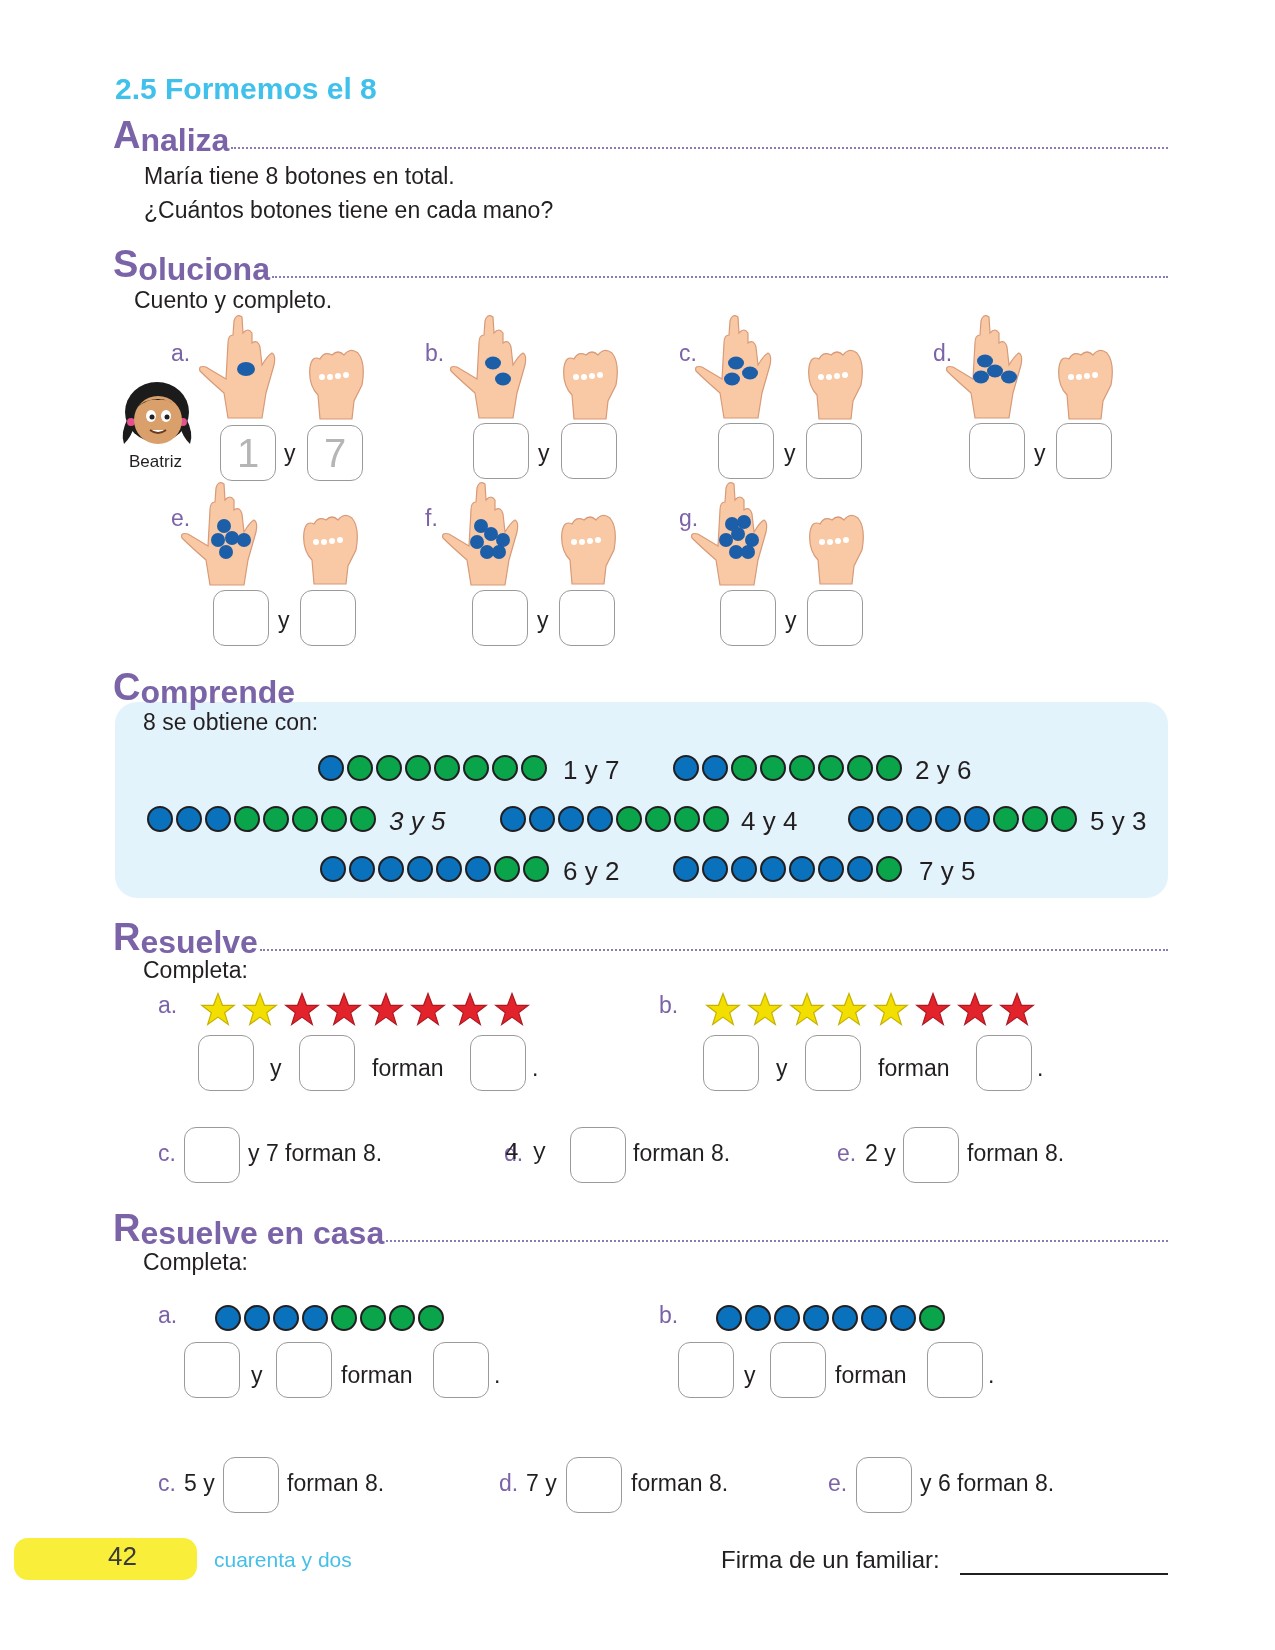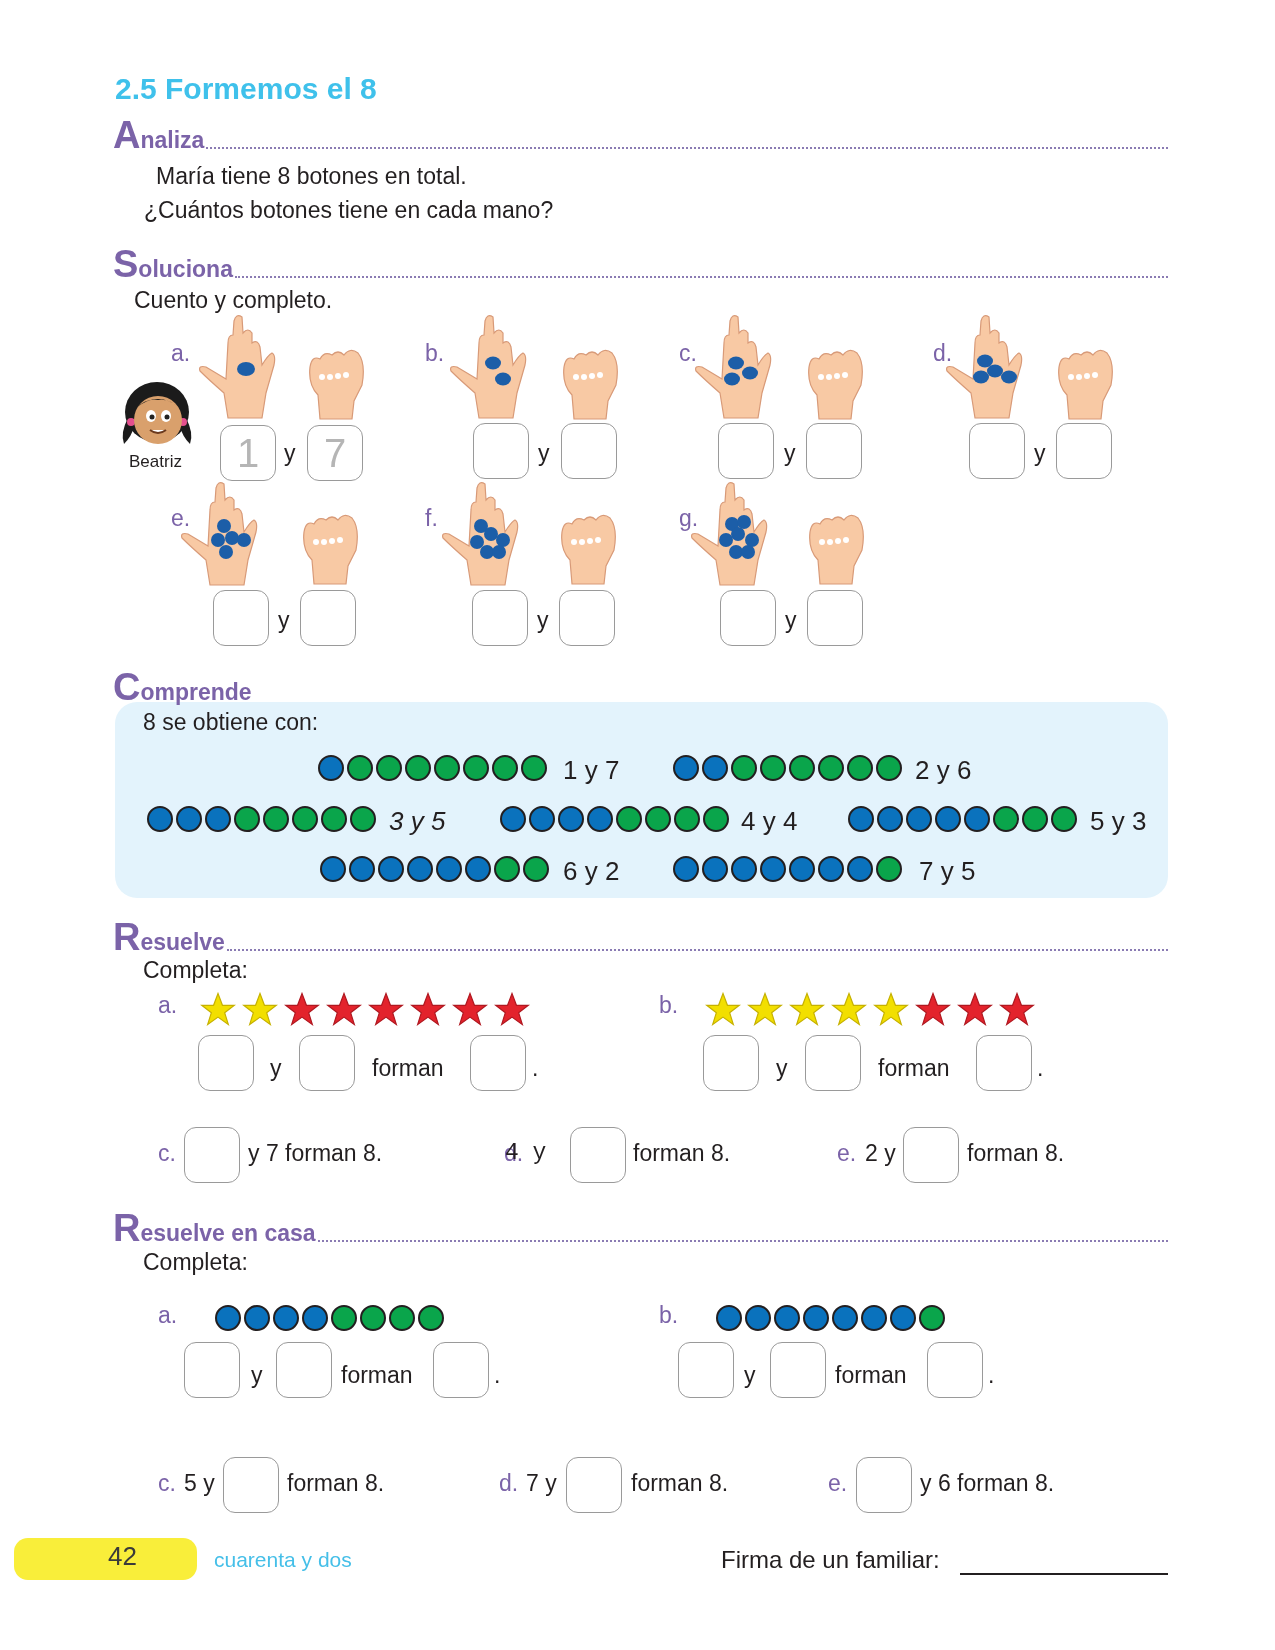--- a/index.html
+++ b/index.html
@@ -2,21 +2,21 @@
 <html><head>
 <meta charset="utf-8">
 <style>
   html, body { margin:0; padding:0; }
   body { width:1275px; height:1650px; background:#ffffff; position:relative; overflow:hidden;
          font-family:"Liberation Sans", sans-serif; color:#231f20; }
   .abs { position:absolute; }
   .title { left:115px; top:72px; font-size:30px; font-weight:bold; color:#3fc1eb; }
   .sec-head { position:absolute; left:113px; right:107px; display:flex; align-items:flex-end; color:#7b63a8; font-weight:bold; }
   .sec-head .cap { font-size:38px; line-height:34px; }
-  .sec-head .rest { font-size:23px; line-height:24px; }
+  .sec-head .rest { font-size:32px; line-height:24px; }
   .sec-head .dots { flex:1; border-bottom:2px dotted #8a7bb3; margin-left:2px; margin-bottom:3px; height:1px; }
   .txt { position:absolute; font-size:23px; color:#231f20; }
   .lbl { position:absolute; font-size:23px; color:#7b63a8; }
   .box { position:absolute; width:56px; height:56px; border:1.5px solid #9a9a9a; border-radius:12px; background:#fff; box-sizing:border-box;
          display:flex; align-items:center; justify-content:center; font-size:40px; color:#b5b5b5; }
   .y { position:absolute; font-size:23px; }
   .hand { position:absolute; }
   .comp-box { position:absolute; left:115px; top:702px; width:1053px; height:196px; background:#e3f3fc; border-radius:22px; }
   .beads { position:absolute; display:flex; gap:3px; }
   .bead { width:22px; height:22px; border-radius:50%; border:2px solid #231f20; }
@@ -34,21 +34,21 @@
 </head>
 <body>
 
 <div class="abs title">2.5 Formemos el 8</div>
 
 <div class="sec-head" style="top:118px;">
   <span class="cap">A</span>
   <span class="rest">naliza</span>
   <span class="dots"></span>
 </div>
-<div class="txt" style="left:144px; top:163px;margin-left:12px;">María tiene 8 botones en total.</div>
+<div class="txt" style="left:144px; top:163px;">María tiene 8 botones en total.</div>
 <div class="txt" style="left:144px; top:197px;">¿Cuántos botones tiene en cada mano?</div>
 
 <div class="sec-head" style="top:247px;">
   <span class="cap">S</span>
   <span class="rest">oluciona</span>
   <span class="dots"></span>
 </div>
 <div class="txt" style="left:134px; top:287px;">Cuento y completo.</div>
 
 <svg class="abs" style="left:118px; top:378px;" width="78" height="72" viewBox="0 0 78 72">

